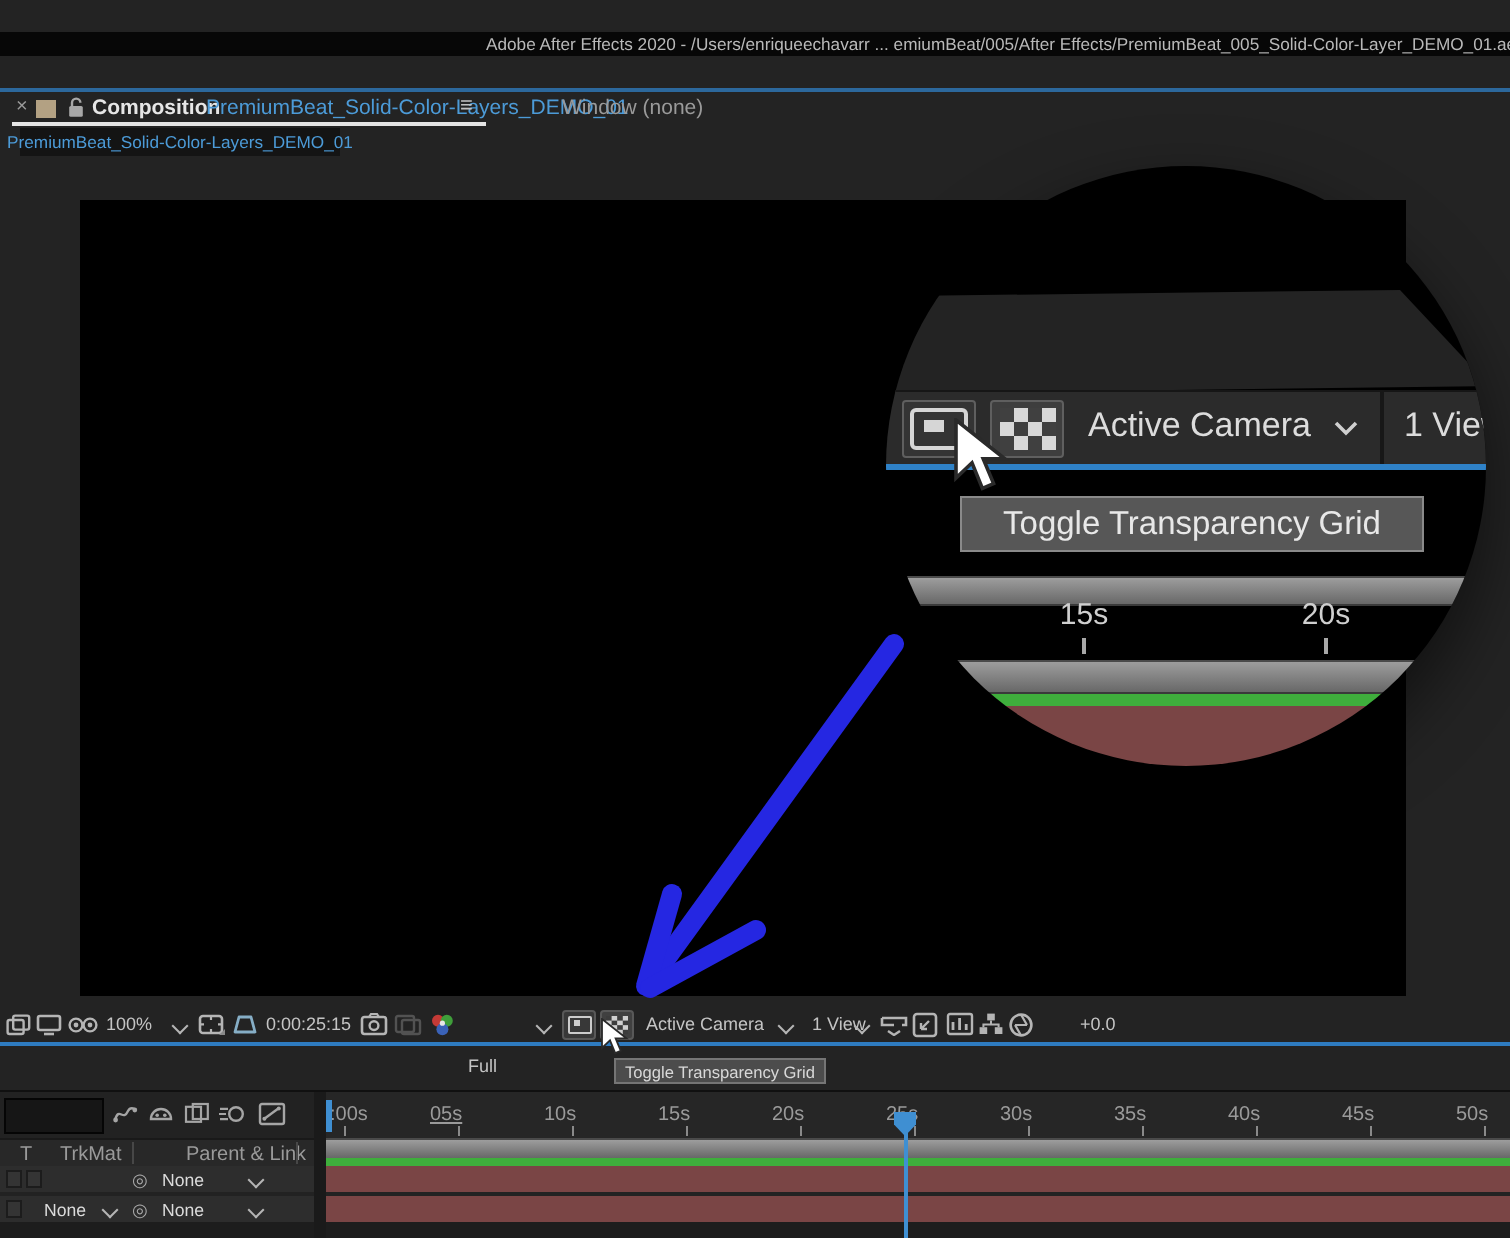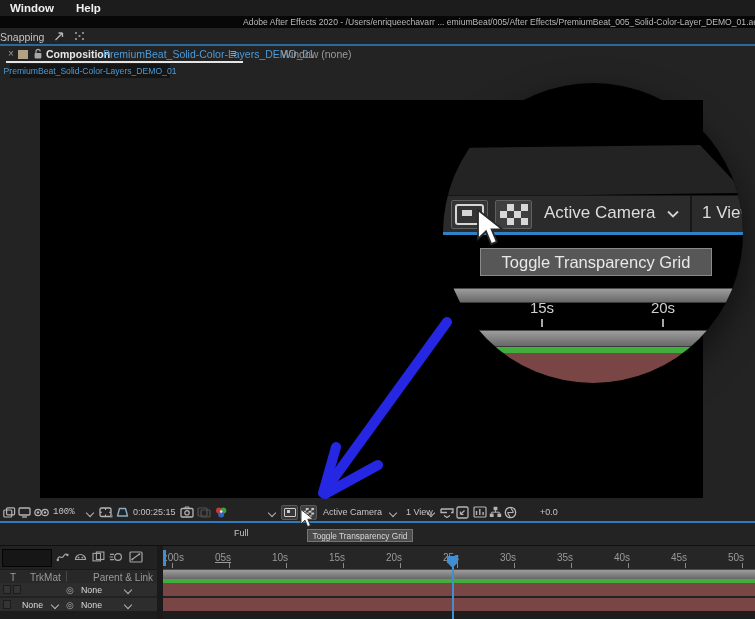--- a/index.html
+++ b/index.html
@@ -72,48 +72,25 @@
   .greenline{background:#3fae3c;}
   .playflag{clip-path:polygon(0 0,100% 0,100% 52%,50% 100%,0 52%);background:#3f8fd2;}
 
   svg{display:block;}
 </style>
 </head>
 <body>
 
 <div id="screen" class="nosel">
 
-  <div id="menubar" class="abs">
-    <span>Window</span>
-    <span>Help</span>
-  </div>
 
   <div id="titlebar" class="abs">
     <span>Adobe After Effects 2020 - /Users/enriqueechavarr ... emiumBeat/005/After Effects/PremiumBeat_005_Solid-Color-Layer_DEMO_01.aep *</span>
   </div>
 
-  <div id="snaprow" class="abs">
-    <span class="lbl">Snapping</span>
-    <span class="abs" style="left:53px;top:2px;">
-      <svg width="12" height="12" viewBox="0 0 12 12">
-          <path d="M2.5,10 L9.5,3 M9.5,3 h-4 M9.5,3 v4" stroke="#b5b5b5" stroke-width="1.3" fill="none"></path>
-        </svg>
-    </span>
-    <span class="abs" style="left:73px;top:2px;">
-      <svg width="13" height="12" viewBox="0 0 13 12">
-        <g fill="#9f9f9f">
-            <circle cx="3" cy="3" r="1.1"></circle>
-            <circle cx="10" cy="3" r="1.1"></circle>
-            <circle cx="3" cy="9" r="1.1"></circle>
-            <circle cx="10" cy="9" r="1.1"></circle>
-            <circle cx="6.5" cy="6" r="1.1"></circle>
-          </g>
-      </svg>
-    </span>
-  </div>
   <div class="abs bluedivider" style="left:0;top:44px;width:755px;height:2px;background:#2c689c;"></div>
 
   <div class="abs" style="left:0;top:46px;width:755px;height:17px;background:#232323;">
     <span class="abs dim" style="left:8px;top:2px;font-size:10px;">×</span>
     <span class="abs" style="left:18px;top:4px;width:10px;height:9px;background:#b3a183;"></span>
     <span class="abs" style="left:33px;top:2px;">
       <svg width="10" height="12" viewBox="0 0 10 12">
           <path d="M3,5 V3.4 a2.1,2.1 0 0 1 4.2,0" stroke="#a8a8a8" stroke-width="1.2" fill="none"></path>
           <rect x="1.6" y="5" width="6.8" height="5.4" fill="#a8a8a8" rx="0.8"></rect>
         </svg>
@@ -197,21 +174,21 @@
         </svg>
     </span>
     <span class="abs" style="left:34px;top:4px;">
       <svg width="15" height="11" viewBox="0 0 15 11">
           <circle cx="4" cy="5.5" r="3.2" fill="none" stroke="#b5b5b5" stroke-width="1.2"></circle>
           <circle cx="11" cy="5.5" r="3.2" fill="none" stroke="#b5b5b5" stroke-width="1.2"></circle>
           <circle cx="4" cy="5.5" r="1.2" fill="#b5b5b5"></circle>
           <circle cx="11" cy="5.5" r="1.2" fill="#b5b5b5"></circle>
         </svg>
     </span>
-    <span class="t" style="left:53px;font-family:Liberation Mono, monospace;">100%</span>
+    <span class="t" style="left:53px;">100%</span>
     <span class="chev abs" style="left:87px;top:7px;"></span>
     <span class="abs" style="left:99px;top:4px;">
       <svg width="14" height="11" viewBox="0 0 14 11">
           <rect x="1" y="1" width="11" height="8.5" rx="1.5" fill="none" stroke="#b5b5b5" stroke-width="1.3"></rect>
           <path d="M6.5,1 v2 M6.5,7.5 v2 M1,5.2 h2 M10,5.2 h2" stroke="#b5b5b5" stroke-width="1.1"></path>
           <path d="M13.5,10.5 l-3,0 3,-3 z" fill="#8a8a8a"></path>
         </svg>
     </span>
     <span class="abs" style="left:116px;top:4px;">
       <svg width="13" height="11" viewBox="0 0 13 11">

